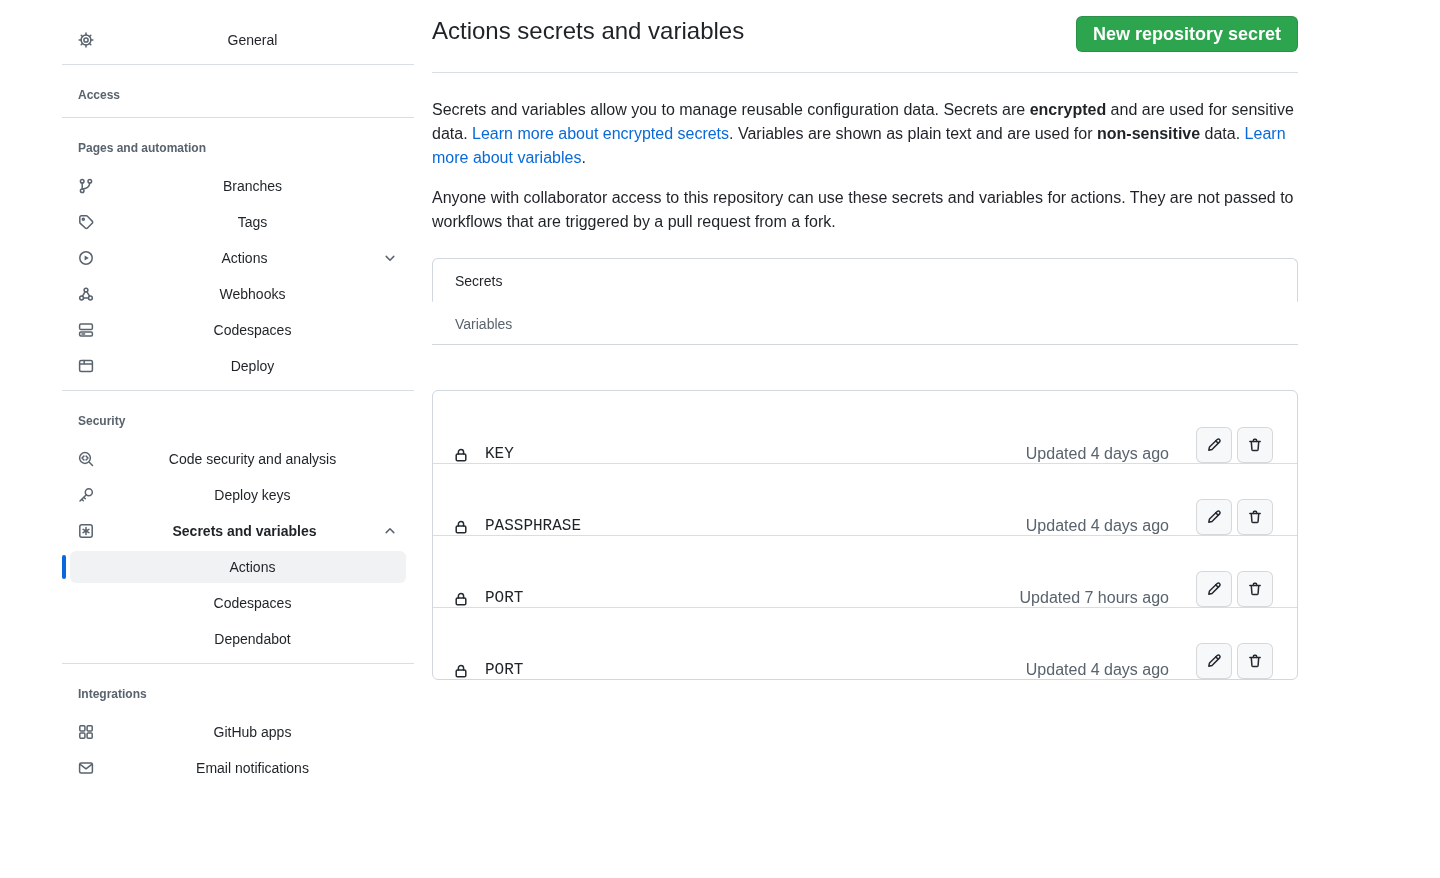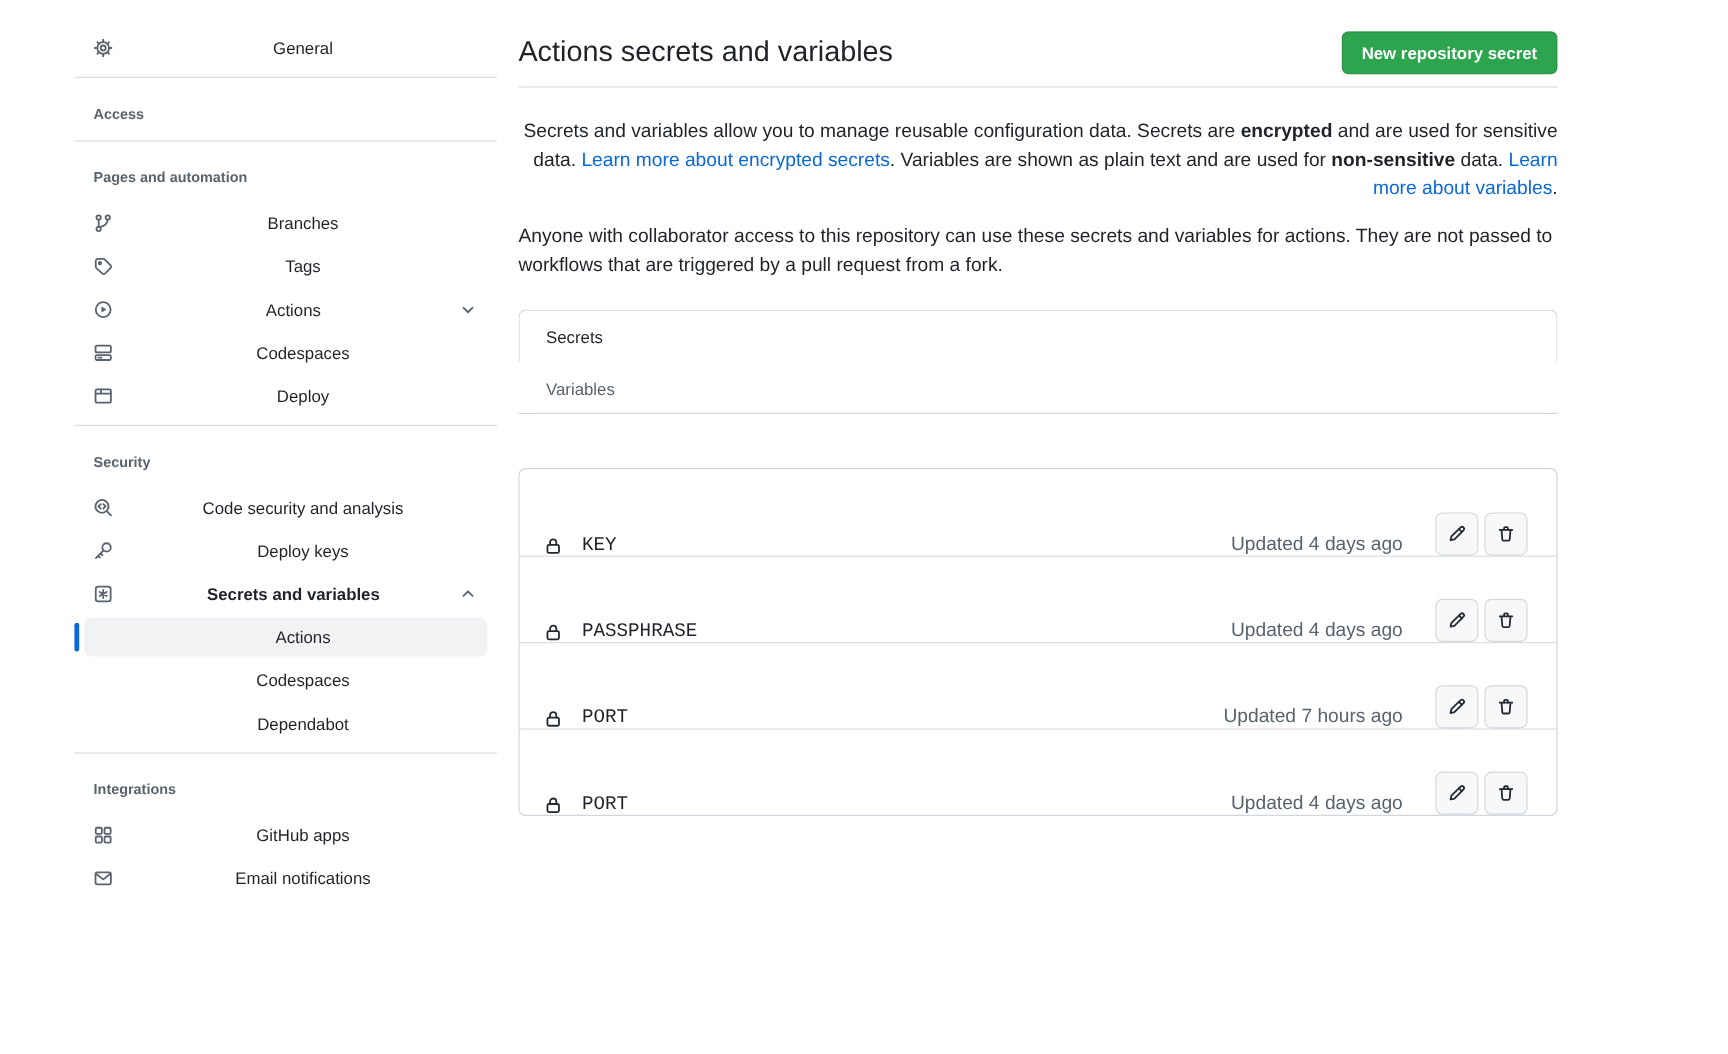--- a/index.html
+++ b/index.html
@@ -67,49 +67,48 @@
 
   
   .main {
     position: absolute;
     left: 432px; top: 16px;
     width: 866px;
   }
   .main-header {
     display: flex;
     justify-content: space-between;
-    align-items: center;
     height: 57px;
     border-bottom: 1px solid #d8dee4;
   }
   .page-title {
     font-size: 24px;
     font-weight: 400;
     margin: 0;
     line-height: 30px;
   }
   .btn-primary {
     background: #2da44e;
     color: #ffffff;
     font-family: "Liberation Sans", sans-serif;
-    font-size: 14px;
+    font-size: 18px;
     font-weight: 700;
     border: 1px solid rgba(31,35,40,0.15);
     border-radius: 6px;
     height: 36px;
     padding: 0 16px;
     cursor: pointer;
     margin-left: 44px;
   }
   .intro, .para2 {
     font-size: 16px;
     line-height: 24px;
     margin: 0;
   }
-  .intro { margin-top: 25px; text-align: right; }
+  .intro { margin-top: 25px; }
   .para2 { margin-top: 16px; }
   .intro a { color: #0969da; text-decoration: none; cursor: pointer; }
   .intro strong { font-weight: 700; }
 
   .tabnav {
     margin-top: 24px;
     border-bottom: 1px solid #d0d7de;
     display: flex;
     flex-direction: column;
   }
@@ -227,20 +226,31 @@
       <span class="label">Actions</span>
       <span class="trailing">
         <svg width="16" height="16" viewBox="0 0 16 16">
           <path fill="none" stroke="currentColor" stroke-width="1.5" stroke-linecap="round" stroke-linejoin="round" d="M4.2 6.4 8 10.2l3.8-3.8"></path>
         </svg>
       </span>
     </div>
     <div class="nav-item">
       <span class="icon">
         <svg width="16" height="16" viewBox="0 0 16 16">
+          <circle cx="3.6" cy="12" r="1.9" fill="none" stroke="currentColor" stroke-width="1.5" stroke-linecap="round" stroke-linejoin="round"></circle>
+          <circle cx="12.4" cy="12" r="1.9" fill="none" stroke="currentColor" stroke-width="1.5" stroke-linecap="round" stroke-linejoin="round"></circle>
+          <circle cx="8" cy="4.1" r="1.9" fill="none" stroke="currentColor" stroke-width="1.5" stroke-linecap="round" stroke-linejoin="round"></circle>
+          <path fill="none" stroke="currentColor" stroke-width="1.5" stroke-linecap="round" stroke-linejoin="round" d="M7 5.8 4.5 10.2M9 5.8l2.5 4.4M5.5 12h5"></path>
+        </svg>
+      </span>
+      <span class="label">Webhooks</span>
+    </div>
+    <div class="nav-item">
+      <span class="icon">
+        <svg width="16" height="16" viewBox="0 0 16 16">
           <rect x="1.6" y="2" width="12.8" height="5.6" rx="1.4" fill="none" stroke="currentColor" stroke-width="1.5" stroke-linecap="round" stroke-linejoin="round"></rect>
           <rect x="1.6" y="10" width="12.8" height="4" rx="1.2" fill="none" stroke="currentColor" stroke-width="1.5" stroke-linecap="round" stroke-linejoin="round"></rect>
           <path fill="none" stroke="currentColor" stroke-width="1.5" stroke-linecap="round" stroke-linejoin="round" d="M4 12h2.6"></path>
         </svg>
       </span>
       <span class="label">Codespaces</span>
     </div>
     <div class="nav-item">
       <span class="icon">
         <svg width="16" height="16" viewBox="0 0 16 16">

